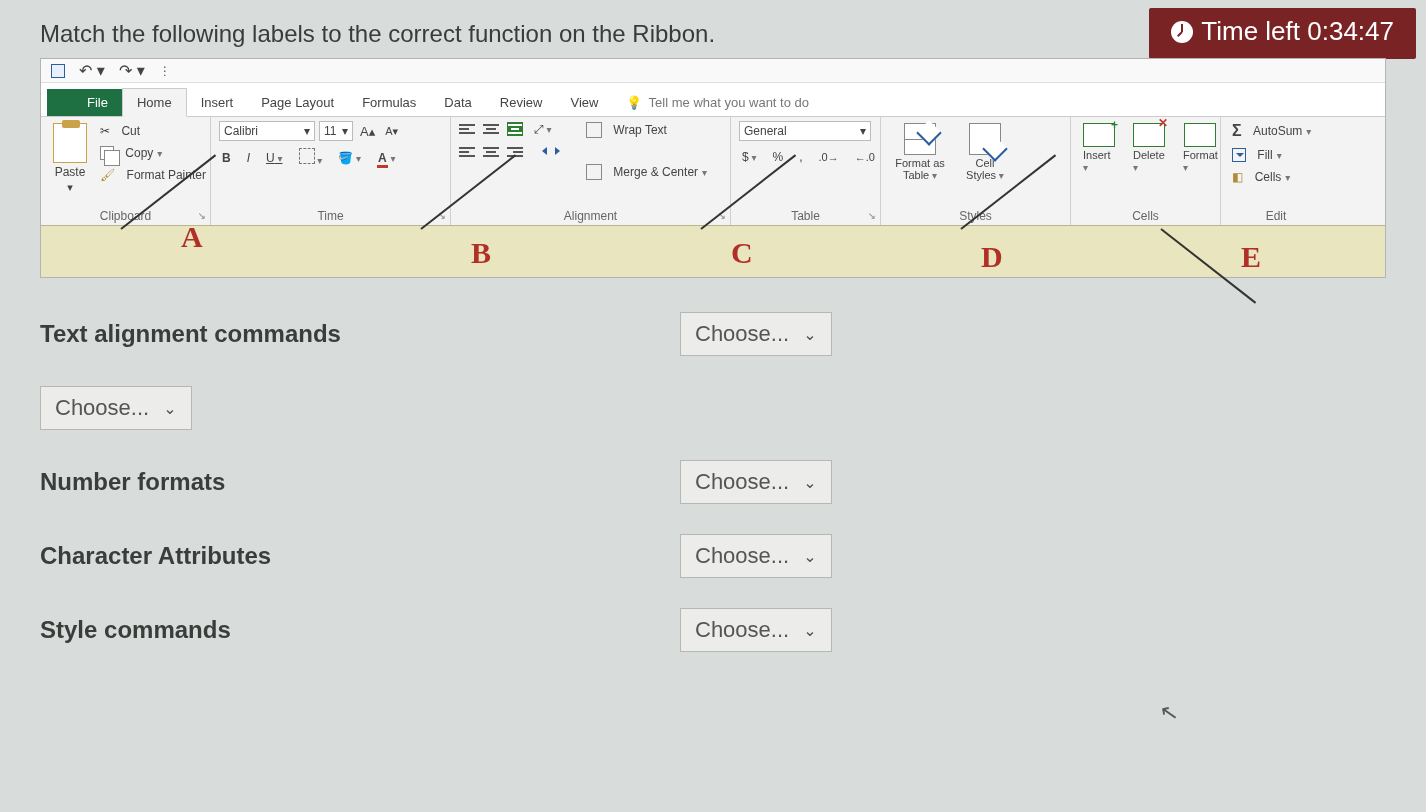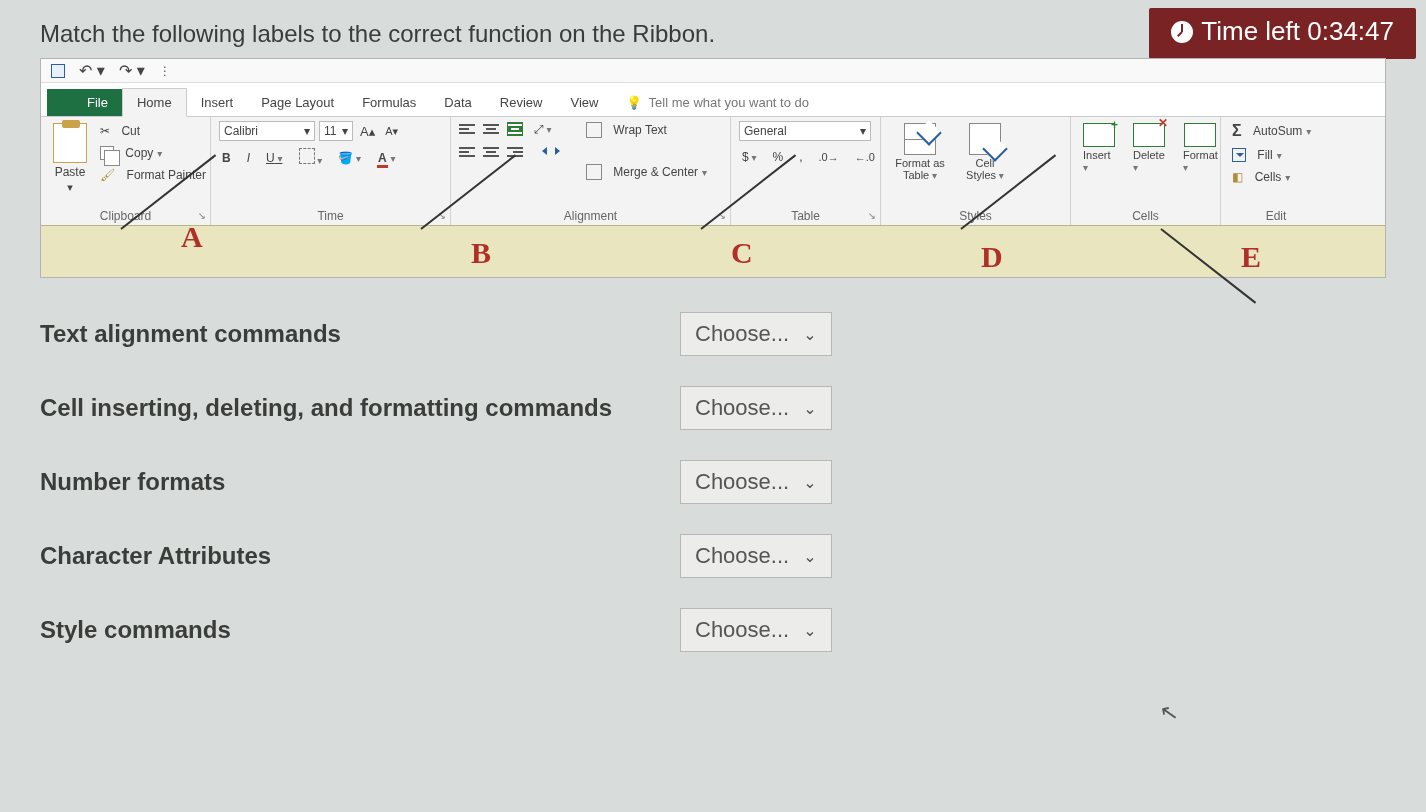--- a/index.html
+++ b/index.html
@@ -389,21 +389,20 @@
 
   <div class="qlist">
     <div class="qrow">
       <div class="qlabel">Text alignment commands</div>
       <div class="choose">
           <span>Choose...</span>
           <span class="chev">⌄</span>
         </div>
     </div>
     <div class="qrow">
-      <div class="qlabel">Cell inserting, deleting, and formatting commands</div>
       <div class="choose">
           <span>Choose...</span>
           <span class="chev">⌄</span>
         </div>
     </div>
     <div class="qrow">
       <div class="qlabel">Number formats</div>
       <div class="choose">
           <span>Choose...</span>
           <span class="chev">⌄</span>

